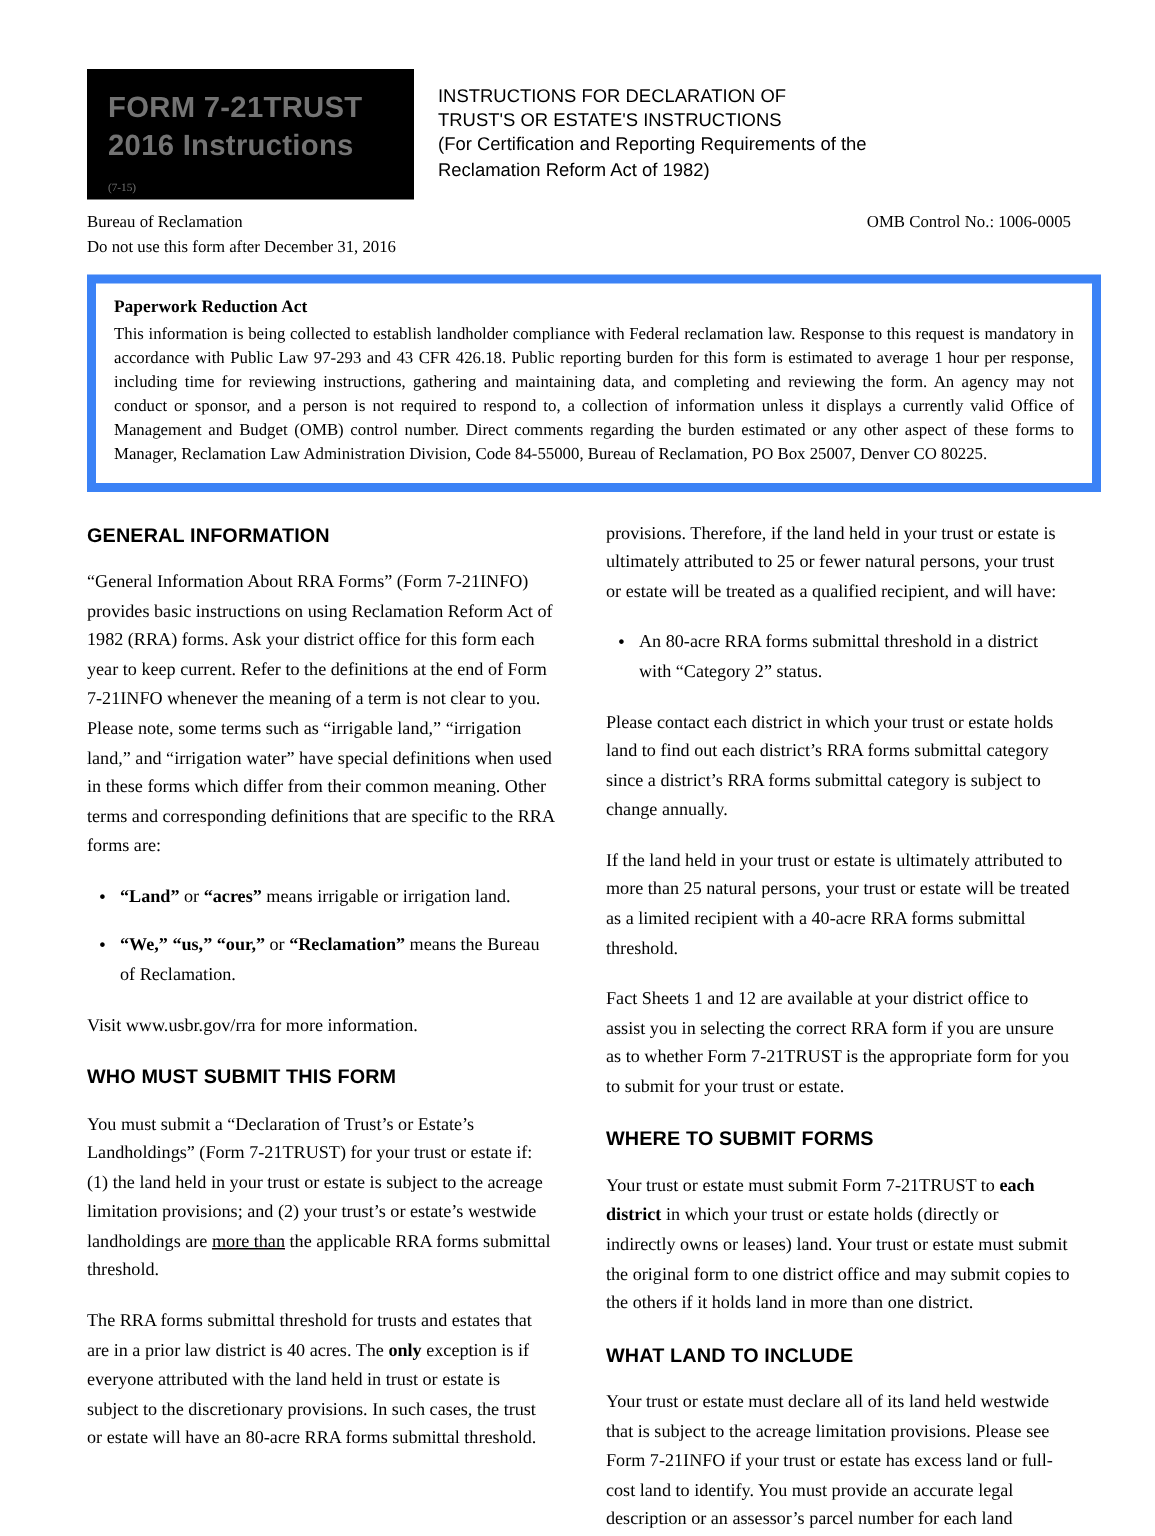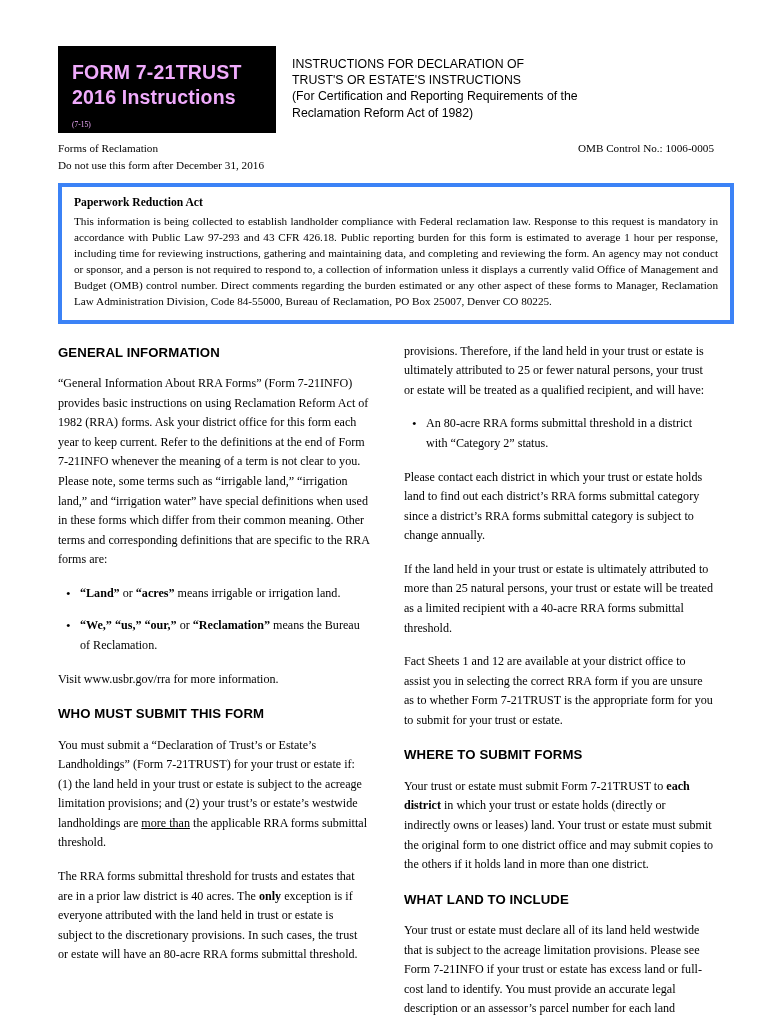--- a/index.html
+++ b/index.html
@@ -24,21 +24,21 @@
   }
 
   
   .header {
     display: flex;
     align-items: stretch;
     margin: 46px 56px 0 58px;
   }
   .title-block {
     background: #000000;
-    color: #f0abfc;
+    color: #737373;
     width: 218px;
     padding: 14px 10px 4px 14px;
     box-sizing: border-box;
     position: relative;
     font-family: "Liberation Sans", sans-serif;
   }
   .title-block .line1 {
     font-size: 19.5px;
     font-weight: bold;
     letter-spacing: 0.2px;
@@ -78,21 +78,21 @@
     display: flex;
     justify-content: space-between;
   }
   .subhead .row2 {
     margin-top: 1px;
   }
 
   
   .pra-box {
     margin: 10px 36px 0 58px;
-    border: 4px solid #3b82f6;
+    border: 6px solid #3b82f6;
     padding: 9px 12px 10px 12px;
     box-sizing: border-box;
   }
   .pra-title {
     font-weight: bold;
     font-size: 11.6px;
     margin-bottom: 5px;
   }
   .pra-text {
     font-size: 11.2px;
@@ -158,21 +158,21 @@
     <div class="instr-block">
       <div>INSTRUCTIONS FOR DECLARATION OF</div>
       <div>TRUST'S OR ESTATE'S INSTRUCTIONS</div>
       <div>(For Certification and Reporting Requirements of the</div>
       <div>Reclamation Reform Act of 1982)</div>
     </div>
   </div>
 
   <div class="subhead">
     <div class="row">
-      <span>Forms of Reclamation</span>
+      <span>Bureau of Reclamation</span>
       <span>OMB Control No.: 1006-0005</span>
     </div>
     <div class="row row2">
       <span>Do not use this form after December 31, 2016</span>
     </div>
   </div>
 
   <div class="pra-box">
     <div class="pra-title">Paperwork Reduction Act</div>
     <div class="pra-text">This information is being collected to establish landholder compliance with Federal reclamation law.  Response to this request is mandatory in accordance with Public Law 97-293 and 43 CFR 426.18.  Public reporting burden for this form is estimated to average 1 hour per response, including time for reviewing instructions, gathering and maintaining data, and completing and reviewing the form.  An agency may not conduct or sponsor, and a person is not required to respond to, a collection of information unless it displays a currently valid Office of Management and Budget (OMB) control number.  Direct comments regarding the burden estimated or any other aspect of these forms to Manager, Reclamation Law Administration Division, Code 84-55000, Bureau of Reclamation, PO Box 25007, Denver CO 80225.</div>

